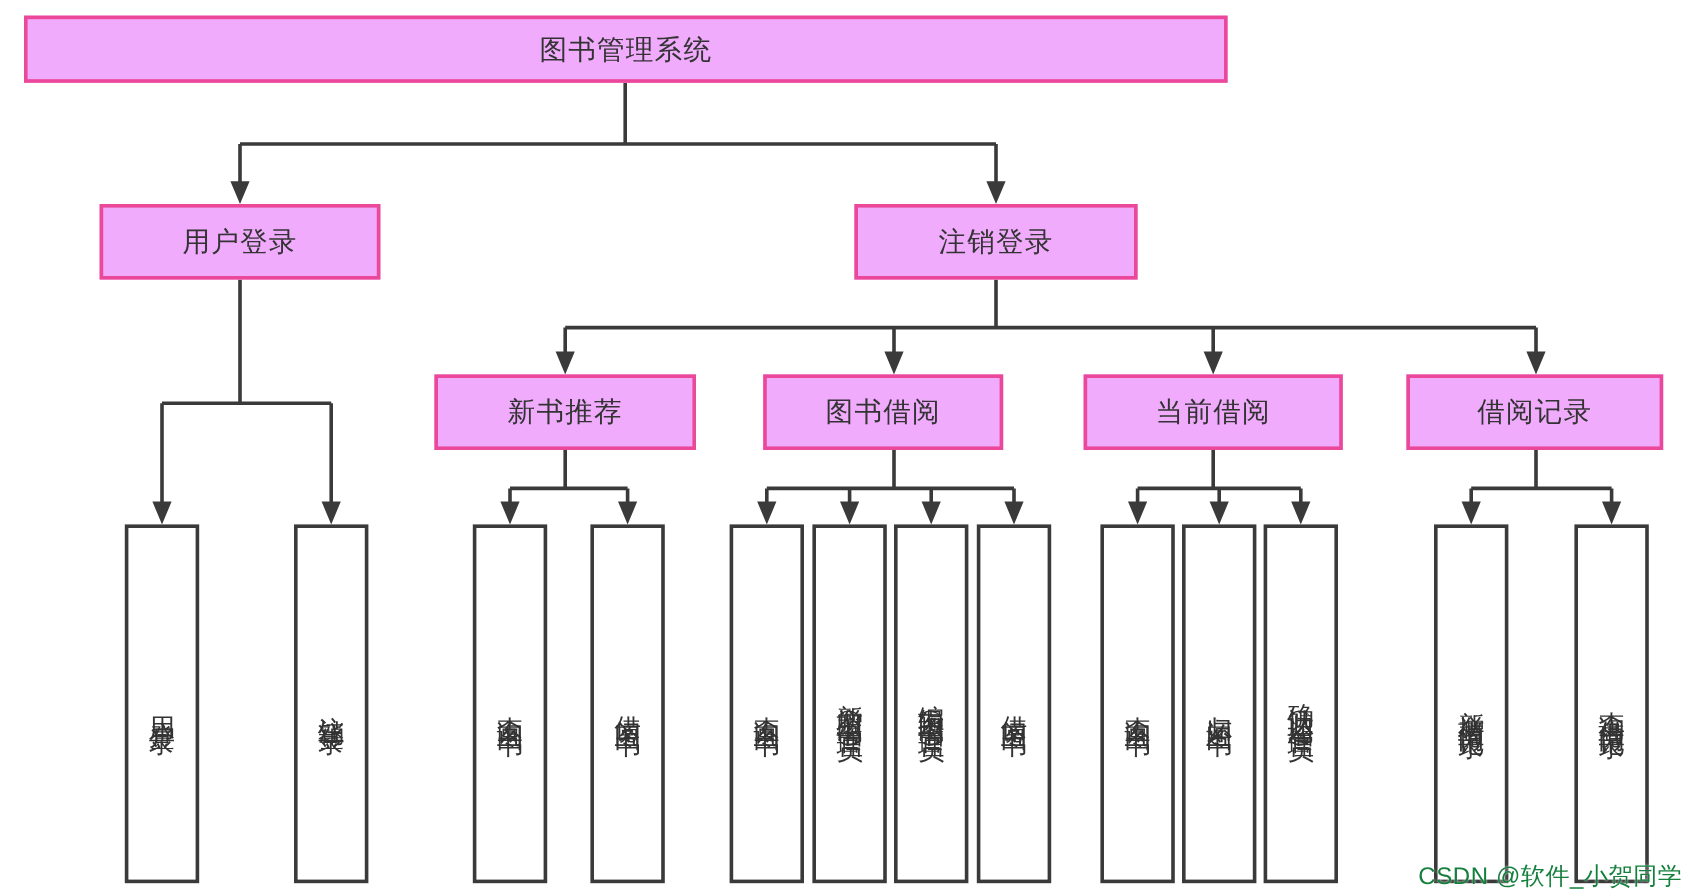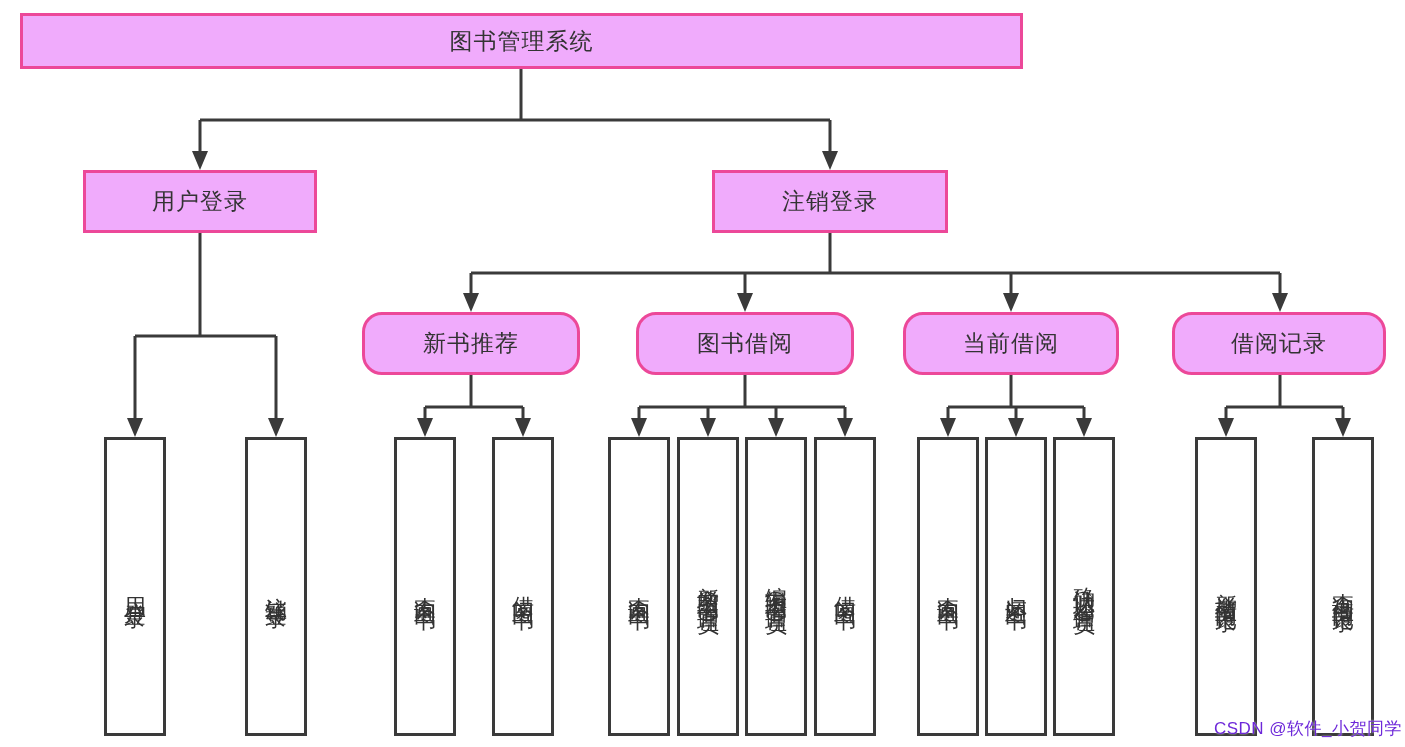--- a/index.html
+++ b/index.html
@@ -47,28 +47,28 @@
     height: 299px;
   }
   .vbox .vtext {
     writing-mode: vertical-rl;
     text-orientation: mixed;
     letter-spacing: 4px;
     line-height: 1;
     max-height: 288px;
   }
   .lvl1 { top: 170px; height: 63px; }
-  .lvl2 { top: 312px; height: 63px; border-radius: 20px; }
+  .lvl2 { top: 312px; height: 63px; }
   #watermark {
     position: absolute;
     top: 717px;
     right: 3px;
     z-index: 3;
-    color: #6d28d9;
-    font-size: 17px;
+    color: #15803d;
+    font-size: 20px;
     letter-spacing: 0.5px;
     text-shadow: 0 0 2px #ffffff;
     white-space: nowrap;
   }
 </style>
 </head>
 <body>
 
 <div id="stage">
 
@@ -134,21 +134,21 @@
   <div class="hbox lvl1" style="left:83px; width:234px;">
     <span>用户登录</span>
   </div>
   <div class="hbox lvl1" style="left:712px; width:236px;">
     <span>注销登录</span>
   </div>
 
   <div class="hbox lvl2" style="left:362px; width:218px;">
     <span>新书推荐</span>
   </div>
-  <div class="hbox lvl2" style="left:636px; width:218px;">
+  <div class="hbox lvl2" style="left:636px; width:200px;">
     <span>图书借阅</span>
   </div>
   <div class="hbox lvl2" style="left:903px; width:216px;justify-content:center;">
     <span>当前借阅</span>
   </div>
   <div class="hbox lvl2" style="left:1172px; width:214px;">
     <span>借阅记录</span>
   </div>
 
   <div class="vbox" style="left:104px;">

